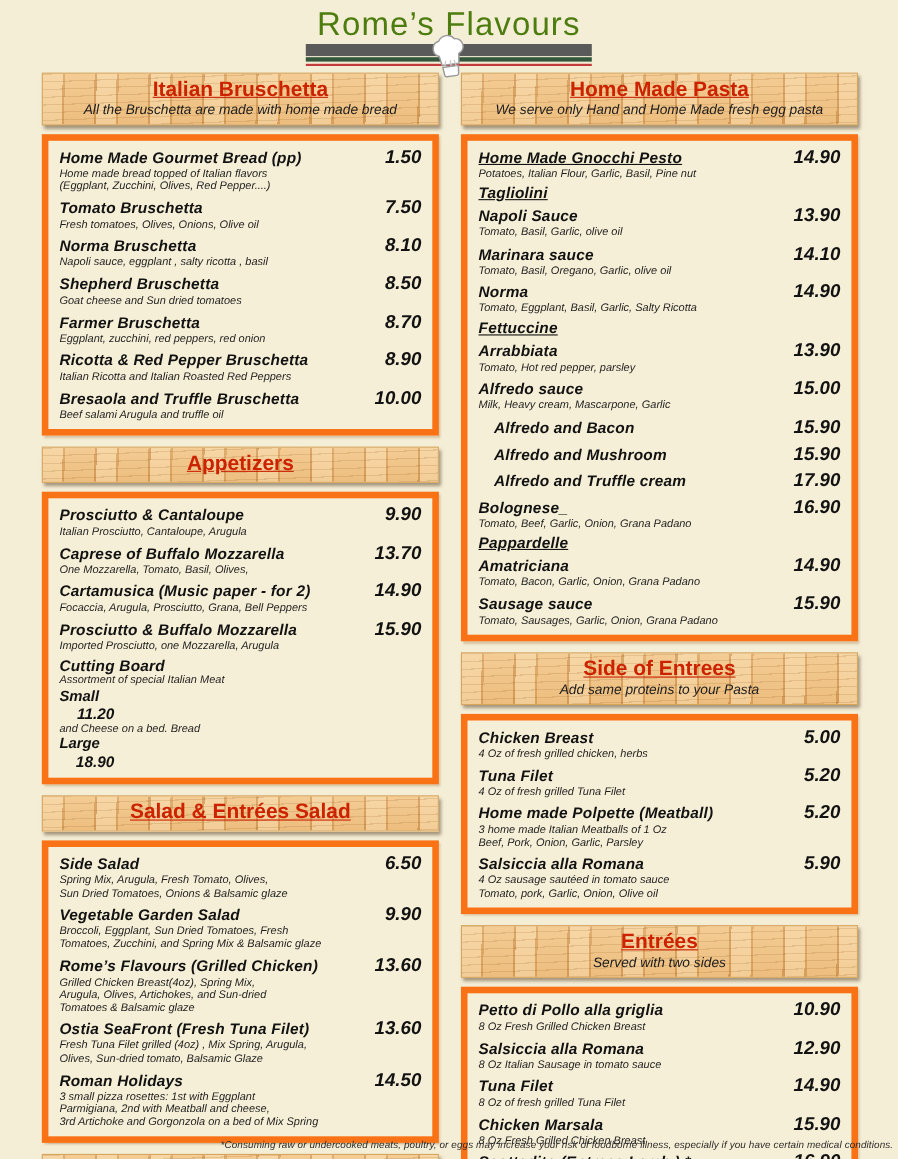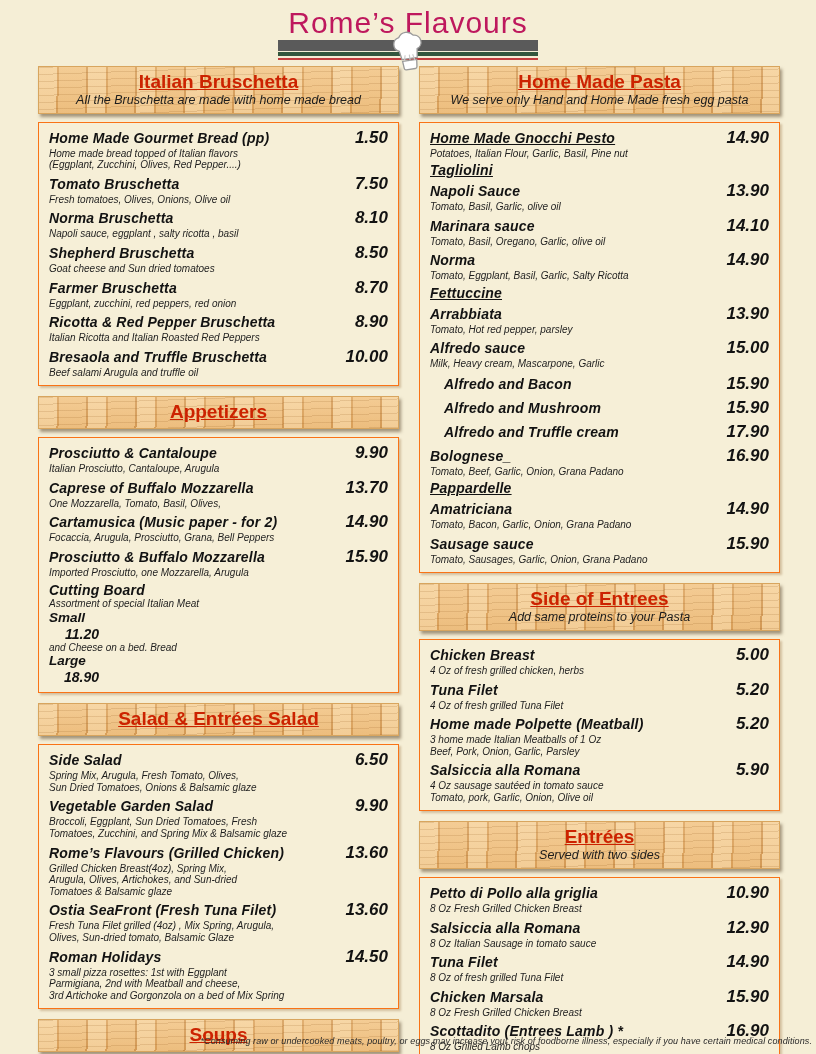--- a/index.html
+++ b/index.html
@@ -11,21 +11,21 @@
     position:relative;
     overflow:hidden;
   }
 
   
   .logo { width:260px; margin:6px auto 4px auto; position:relative; }
   .logo-text {
     text-align:center;
     font-size:30px;
     font-weight:300;
-    color:#be185d;
+    color:#4d7c0f;
     letter-spacing:1px;
     line-height:1.1;
   }
   .logo-bars { position:relative; margin-top:1px; }
   .bar-gray  { height:11px; background:#5a5a5a; }
   .bar-green { height:4px;  background:#33563d; margin-top:1px; }
   .bar-red   { height:2px;  background:#c23c3c; margin-top:2px; }
   .chef-hat {
     position:absolute; left:50%; top:-10px; transform:translateX(-50%);
     width:38px; height:44px; z-index:2;
@@ -61,21 +61,21 @@
   .sec-subtitle {
     font-size:12.5px;
     font-style:italic;
     color:#1c1c1c;
     margin-top:1px;
     line-height:1.1;
   }
 
   
   .items-box {
-    border:1px solid #f97316;
+    border:6px solid #f97316;
     background:#f6efd7;
     box-shadow:2px 2px 2px rgba(150,110,60,.35);
     padding:5px 10px 7px 10px;
     margin-bottom:10px;
   }
   .item { margin-bottom:3px; }
   .item:last-child { margin-bottom:0; }
   .item-row { display:flex; justify-content:space-between; align-items:baseline; }
   .item-name {
     font-size:14px;

